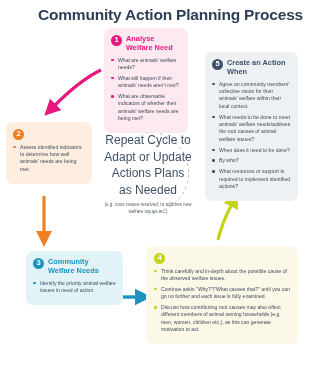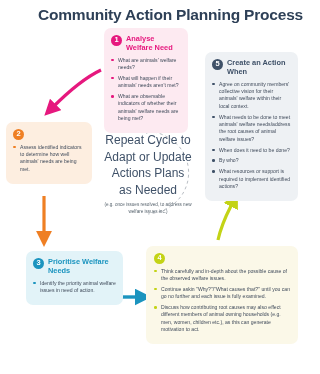--- a/index.html
+++ b/index.html
@@ -131,21 +131,21 @@
     <span class="badge">2</span>
   </div>
   <ul class="blist">
     <li>Assess identified indicators to determine how well animals' needs are being met.</li>
   </ul>
 </div>
 
 <div class="card" id="step3">
   <div class="hd">
     <span class="badge">3</span>
-    <span class="hd-title">Prioritise Welfare Needs</span>
+    <span class="hd-title">Community Welfare Needs</span>
   </div>
   <ul class="blist">
     <li>Identify the priority animal welfare issues in need of action.</li>
   </ul>
 </div>
 
 <div class="card" id="step4">
   <div class="hd">
     <span class="badge">4</span>
   </div>

